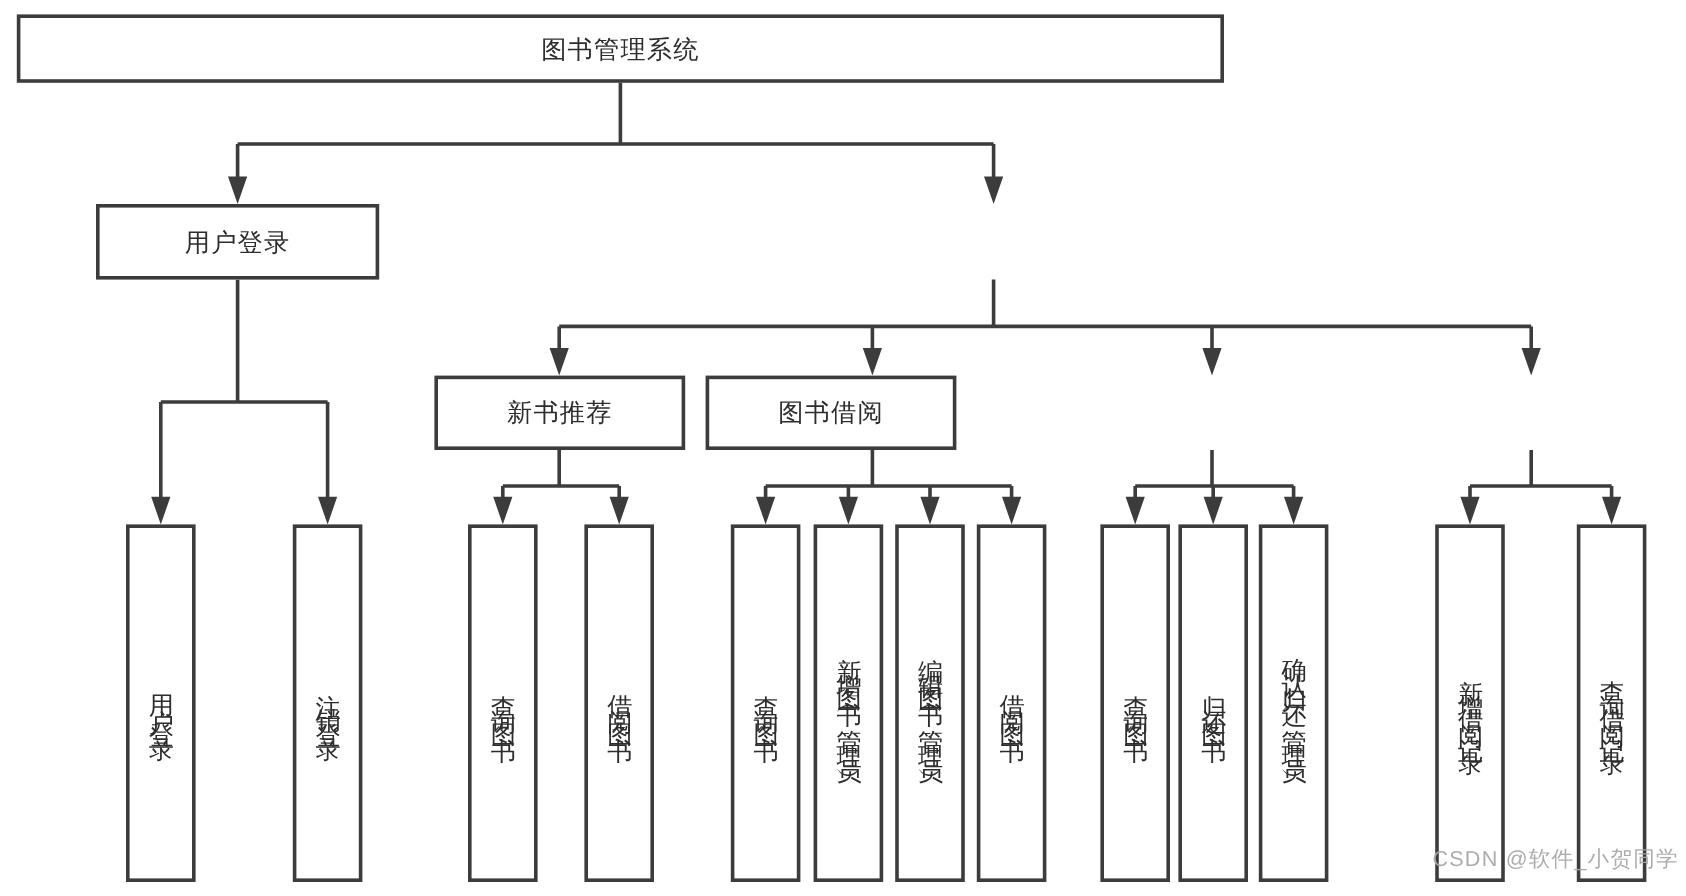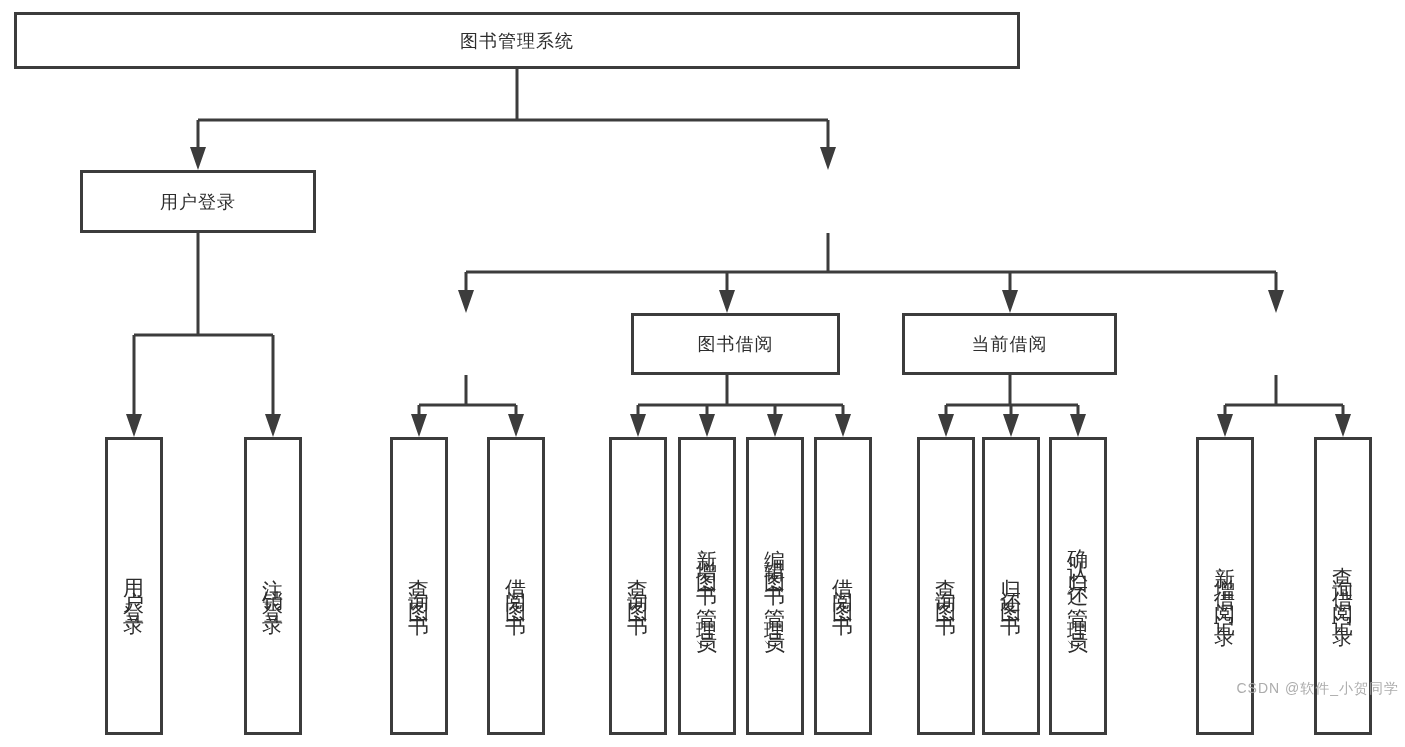--- a/index.html
+++ b/index.html
@@ -15,43 +15,43 @@
     box-sizing:border-box;
     border:3px solid #3c3c3c;
     background:#ffffff;
     display:flex;
     align-items:center;
     justify-content:center;
     color:#2d2d2d;
     z-index:2;
   }
   .h-label{
-    font-size:18px;
+    font-size:21px;
     letter-spacing:1px;
     white-space:nowrap;
   }
   .v-label{
     writing-mode:vertical-rl;
     text-orientation:mixed;
     font-size:21px;
     letter-spacing:12px;
     line-height:1;
   }
   #connectors{
     position:absolute;
     left:0;top:0;
     width:1405px;height:747px;
     z-index:1;
     pointer-events:none;
   }
   #watermark{
     position:absolute;
-    top:680px;
+    top:704px;
     right:6px;
-    font-size:14px;
+    font-size:18px;
     color:rgba(168,168,168,0.95);
     letter-spacing:1px;
     z-index:5;
     white-space:nowrap;
   }
 </style>
 </head>
 <body>
 
 <div id="canvas">
@@ -82,25 +82,25 @@
   </div>
 
   <div class="box" style="left:14px;top:12px;width:1006px;height:57px">
     <span class="h-label">图书管理系统</span>
   </div>
 
   <div class="box" style="left:80px;top:170px;width:236px;height:63px">
     <span class="h-label">用户登录</span>
   </div>
 
-  <div class="box" style="left:631px;top:313px;width:209px;height:62px">
+  <div class="box" style="left:362px;top:313px;width:209px;height:62px">
+    <span class="h-label">新书推荐</span>
+  </div>
+  <div class="box" style="left:588px;top:313px;width:209px;height:62px">
     <span class="h-label">图书借阅</span>
-  </div>
-  <div class="box" style="left:902px;top:313px;width:215px;height:62px">
-    <span class="h-label">当前借阅</span>
   </div>
 
   <div class="box" style="left:105px;top:437px;width:58px;height:298px">
     <span class="v-label">用户登录</span>
   </div>
   <div class="box" style="left:244px;top:437px;width:58px;height:298px">
     <span class="v-label">注销登录</span>
   </div>
 
   <div class="box" style="left:390px;top:437px;width:58px;height:298px">

